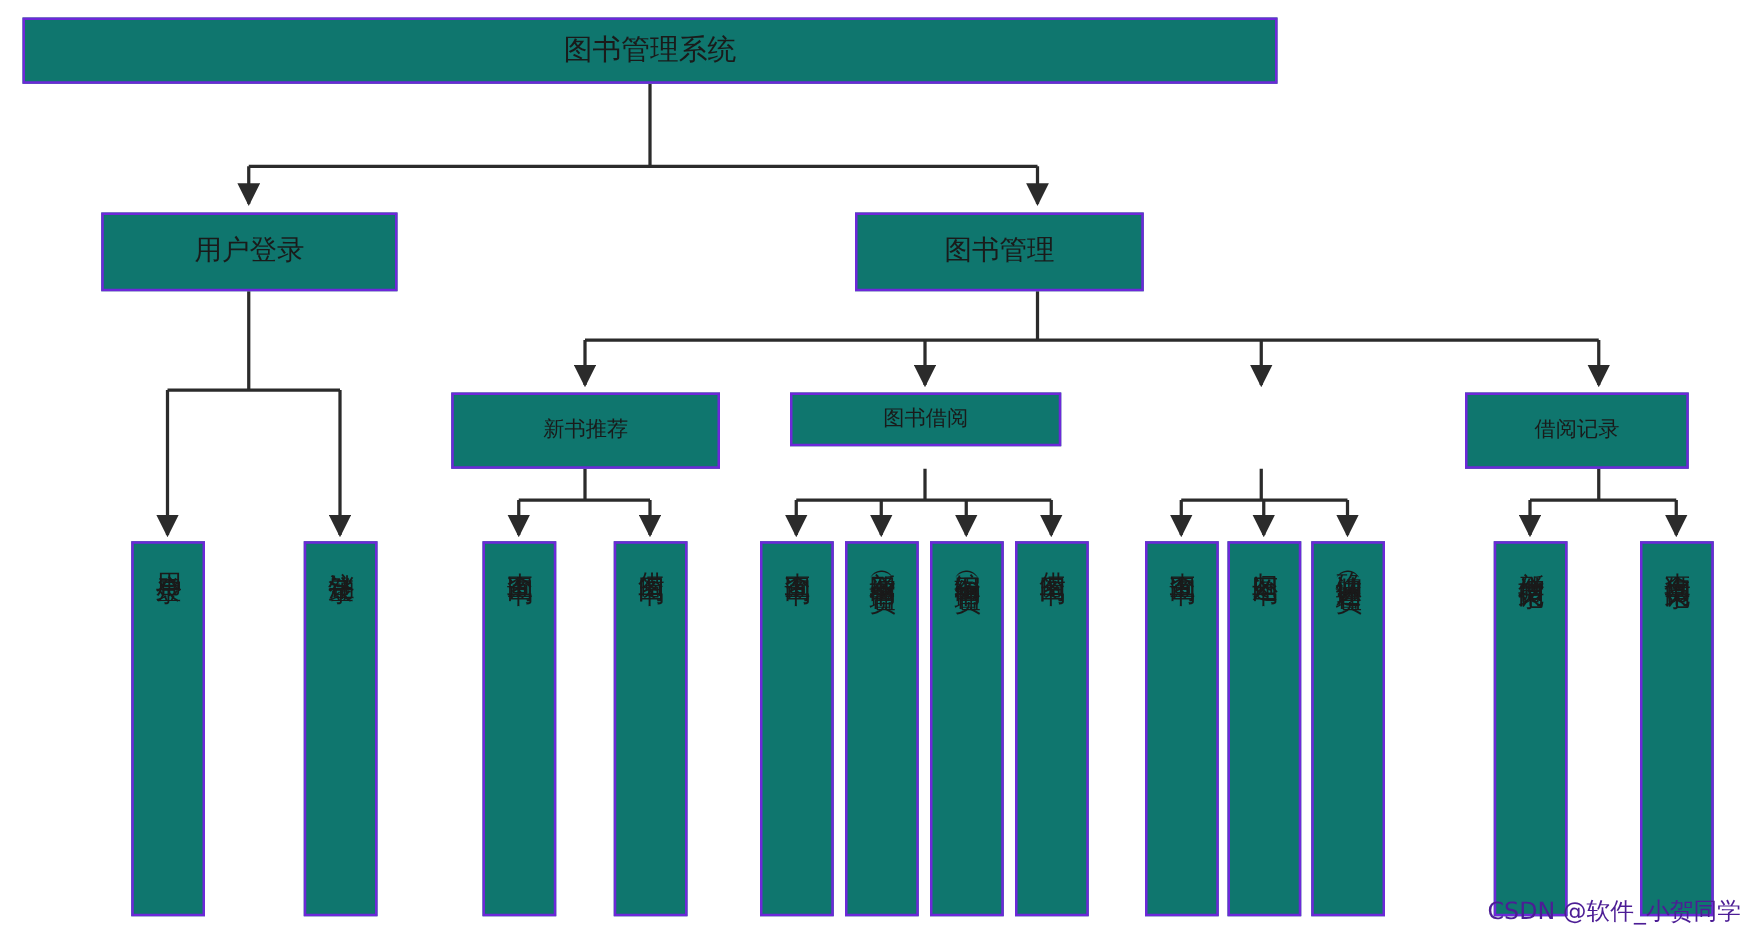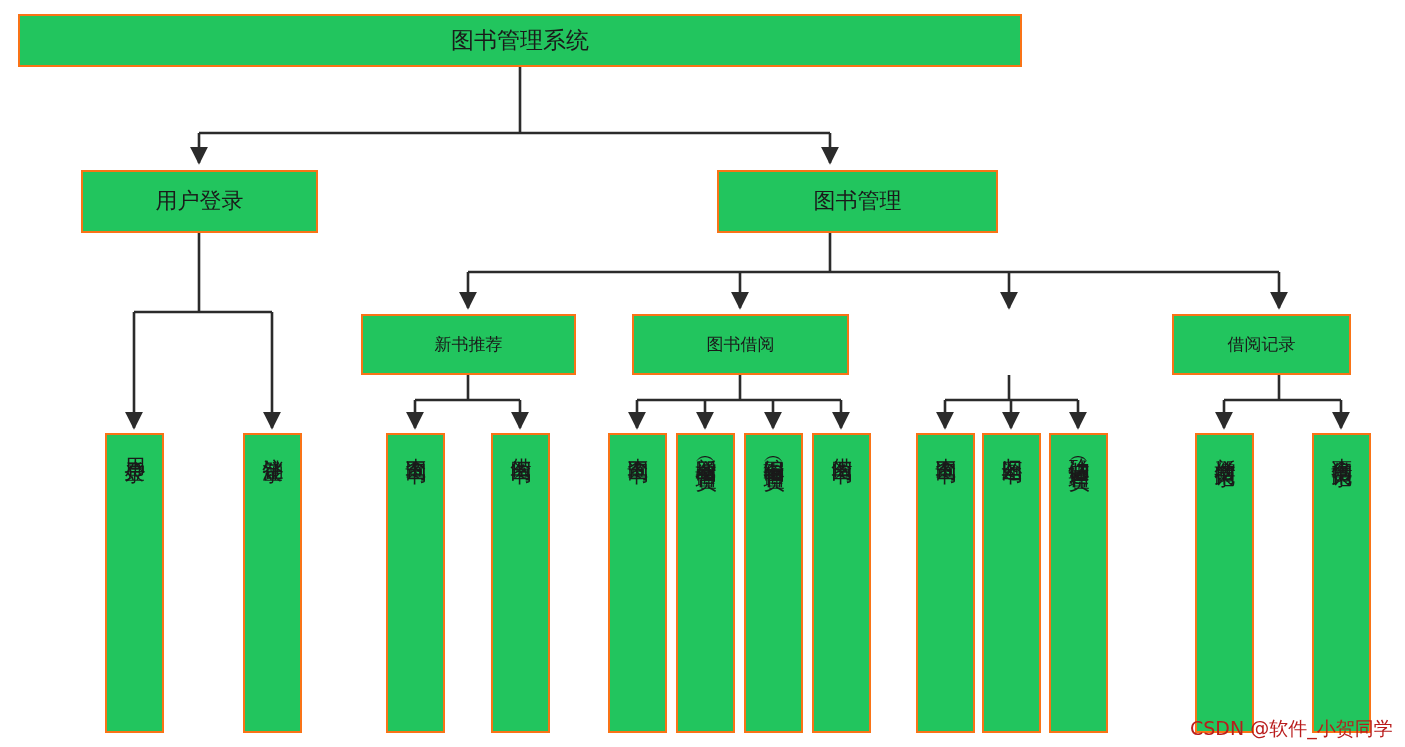--- a/index.html
+++ b/index.html
@@ -22,22 +22,22 @@
     position: absolute;
     left: 0;
     top: 0;
     width: 1405px;
     height: 747px;
     pointer-events: none;
   }
   .node {
     position: absolute;
     box-sizing: border-box;
-    background: #22c55e;
-    border: 2px solid #f97316;
+    background: #0f766e;
+    border: 2px solid #6d28d9;
     display: flex;
     align-items: center;
     justify-content: center;
     color: #1a1a1a;
     z-index: 2;
   }
   .node-label {
     display: block;
     text-align: center;
     line-height: 1.22;
@@ -54,21 +54,21 @@
   .node.leaf .node-label {
     writing-mode: vertical-rl;
     text-orientation: upright;
     font-size: 21px;
     letter-spacing: 2px;
     line-height: 1;
     white-space: pre;
   }
   .watermark {
     position: absolute;
-    color: #b91c1c;
+    color: #4c1d95;
     font-size: 19px;
     z-index: 3;
     white-space: nowrap;
     font-family: "DejaVu Sans", "Liberation Sans", sans-serif;
   }
 </style>
 </head>
 <body>
 
 <div id="canvas">
@@ -123,28 +123,28 @@
     </g>
   </svg>
 
   <div class="node root" style="left:18px; top:14px; width:1004px; height:53px;">
     <span class="node-label">图书管理系统</span>
   </div>
 
   <div class="node lvl2" style="left:81px; top:170px; width:237px; height:63px;">
     <span class="node-label">用户登录</span>
   </div>
-  <div class="node lvl2" style="left:717px; top:170px; width:281px; height:63px;">
+  <div class="node lvl2" style="left:684px; top:170px; width:231px; height:63px;">
     <span class="node-label">图书管理</span>
   </div>
 
   <div class="node lvl3" style="left:361px; top:314px; width:215px; height:61px;">
     <span class="node-label">新书推荐</span>
   </div>
-  <div class="node lvl3" style="left:632px; top:314px; width:217px; height:61px;">
+  <div class="node lvl3" style="left:632px; top:314px; width:217px; height:43px;">
     <span class="node-label">图书借阅</span>
   </div>
   <div class="node lvl3" style="left:1172px; top:314px; width:179px; height:61px;">
     <span class="node-label">借阅记录</span>
   </div>
 
   <div class="node leaf" style="left:105px; top:433px; width:59px; height:300px;">
     <span class="node-label">用户登录</span>
   </div>
   <div class="node leaf" style="left:243px; top:433px; width:59px; height:300px;">

